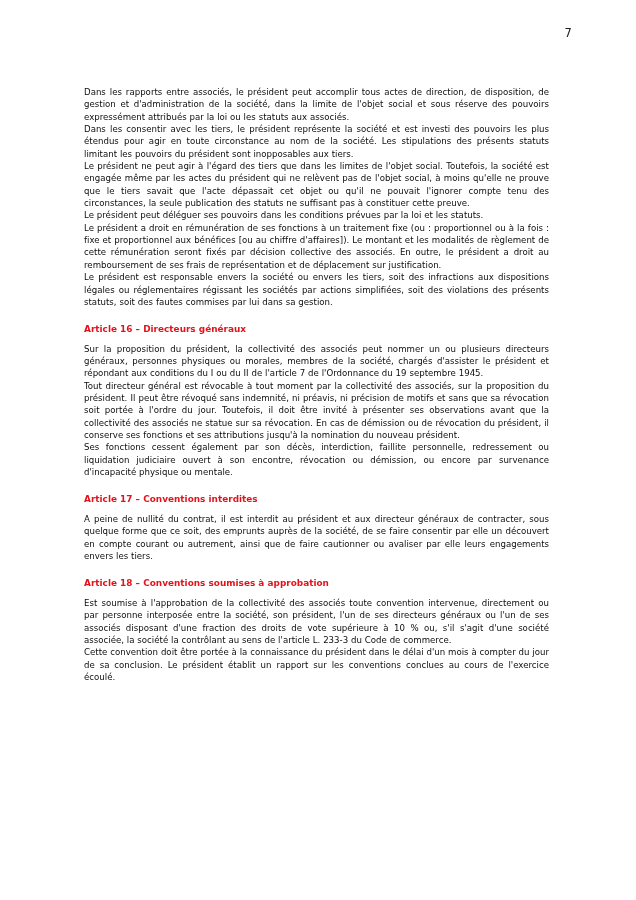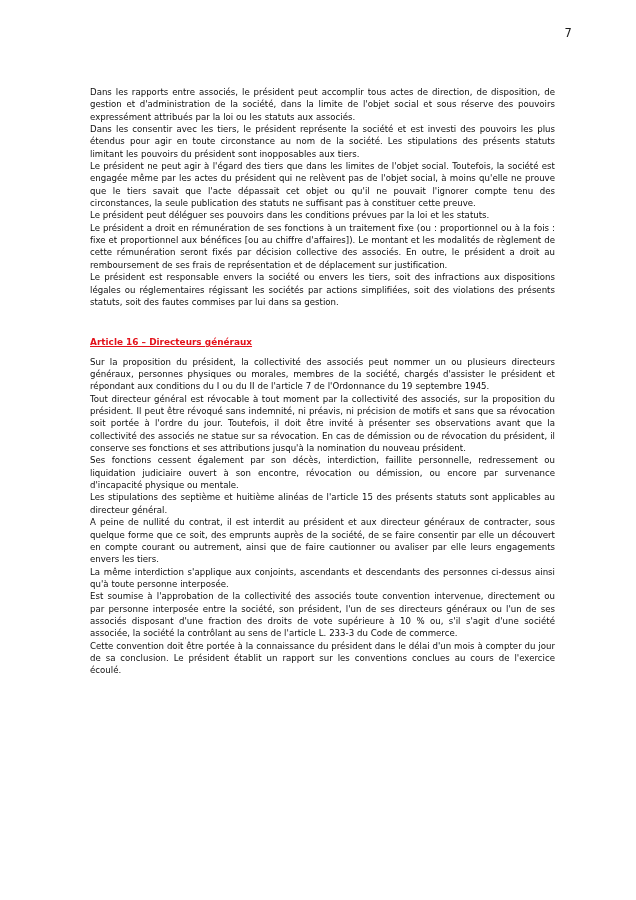--- a/index.html
+++ b/index.html
@@ -28,21 +28,21 @@
     position: absolute;
     top: 26px;
     right: 64px;
     font-size: 11.5px;
     line-height: 14px;
     color: #1a1a1a;
     letter-spacing: 0.2px;
   }
   .content {
     position: absolute;
-    left: 90px;
+    left: 84px;
     top: 86px;
     width: 465px;
   }
   p.para {
     margin: 0 0 10.5px 0;
     font-size: 8.6px;
     line-height: 12.35px;
     text-align: justify;
     text-justify: inter-word;
     color: #0d0d0d;
@@ -55,22 +55,21 @@
   h2.article-heading {
     margin: 14.5px 0 7.5px 0;
     font-size: 8.9px;
     line-height: 12px;
     font-weight: bold;
     color: #e3121b;
     text-align: left;
     letter-spacing: 0.02px;
   }
   .block + .block h2.article-heading {
-    margin-top: 28px;
-    text-decoration: underline;
+    margin-top: 15px;
   }
 </style>
 </head>
 <body>
 
 <div class="page">
 
   <div class="page-number">7</div>
 
   <div class="content">
@@ -98,27 +97,27 @@
       <div class="block">
         <p class="para">Sur la proposition du président, la collectivité des associés peut nommer un ou plusieurs directeurs généraux, personnes physiques ou morales, membres de la société, chargés d'assister le président et répondant aux conditions du I ou du II de l'article 7 de l'Ordonnance du 19 septembre 1945.</p>
       </div>
       <div class="block">
         <p class="para">Tout directeur général est révocable à tout moment par la collectivité des associés, sur la proposition du président. Il peut être révoqué sans indemnité, ni préavis, ni précision de motifs et sans que sa révocation soit portée à l'ordre du jour. Toutefois, il doit être invité à présenter ses observations avant que la collectivité des associés ne statue sur sa révocation. En cas de démission ou de révocation du président, il conserve ses fonctions et ses attributions jusqu'à la nomination du nouveau président.</p>
       </div>
       <div class="block">
         <p class="para">Ses fonctions cessent également par son décès, interdiction, faillite personnelle, redressement ou liquidation judiciaire ouvert à son encontre, révocation ou démission, ou encore par survenance d'incapacité physique ou mentale.</p>
       </div>
       <div class="block">
-        <p class="para">Les stipulations des septième et huitième alinéas de l'article 15 des présents statuts sont applicables au directeur général.</p>
+        <h2 class="article-heading">Article 17 – Conventions interdites</h2>
       </div>
       <div class="block">
         <p class="para">A peine de nullité du contrat, il est interdit au président et aux directeur généraux de contracter, sous quelque forme que ce soit, des emprunts auprès de la société, de se faire consentir par elle un découvert en compte courant ou autrement, ainsi que de faire cautionner ou avaliser par elle leurs engagements envers les tiers.</p>
       </div>
       <div class="block">
-        <p class="para">La même interdiction s'applique aux conjoints, ascendants et descendants des personnes ci-dessus ainsi qu'à toute personne interposée.</p>
+        <h2 class="article-heading">Article 18 – Conventions soumises à approbation</h2>
       </div>
       <div class="block">
         <p class="para">Est soumise à l'approbation de la collectivité des associés toute convention intervenue, directement ou par personne interposée entre la société, son président, l'un de ses directeurs généraux ou l'un de ses associés disposant d'une fraction des droits de vote supérieure à 10 % ou, s'il s'agit d'une société associée, la société la contrôlant au sens de l'article L. 233-3 du Code de commerce.</p>
       </div>
       <div class="block">
         <p class="para">Cette convention doit être portée à la connaissance du président dans le délai d'un mois à compter du jour de sa conclusion. Le président établit un rapport sur les conventions conclues au cours de l'exercice écoulé.</p>
       </div>
     </div>
 
 </div>

